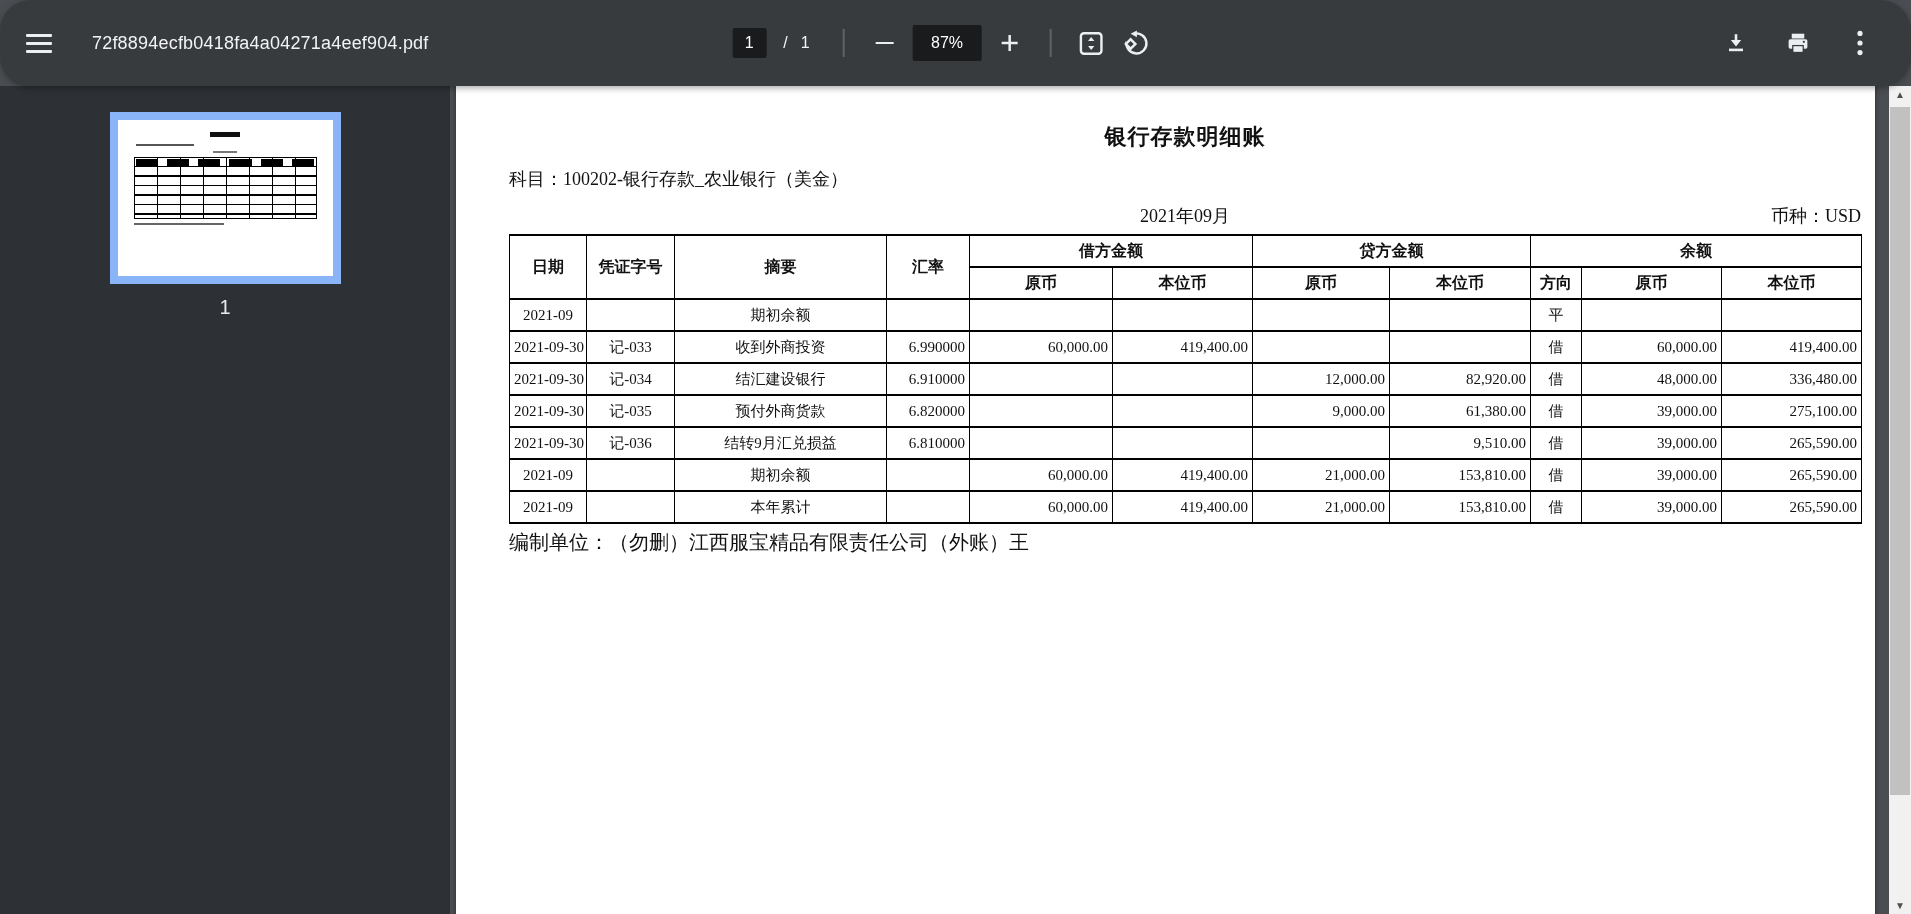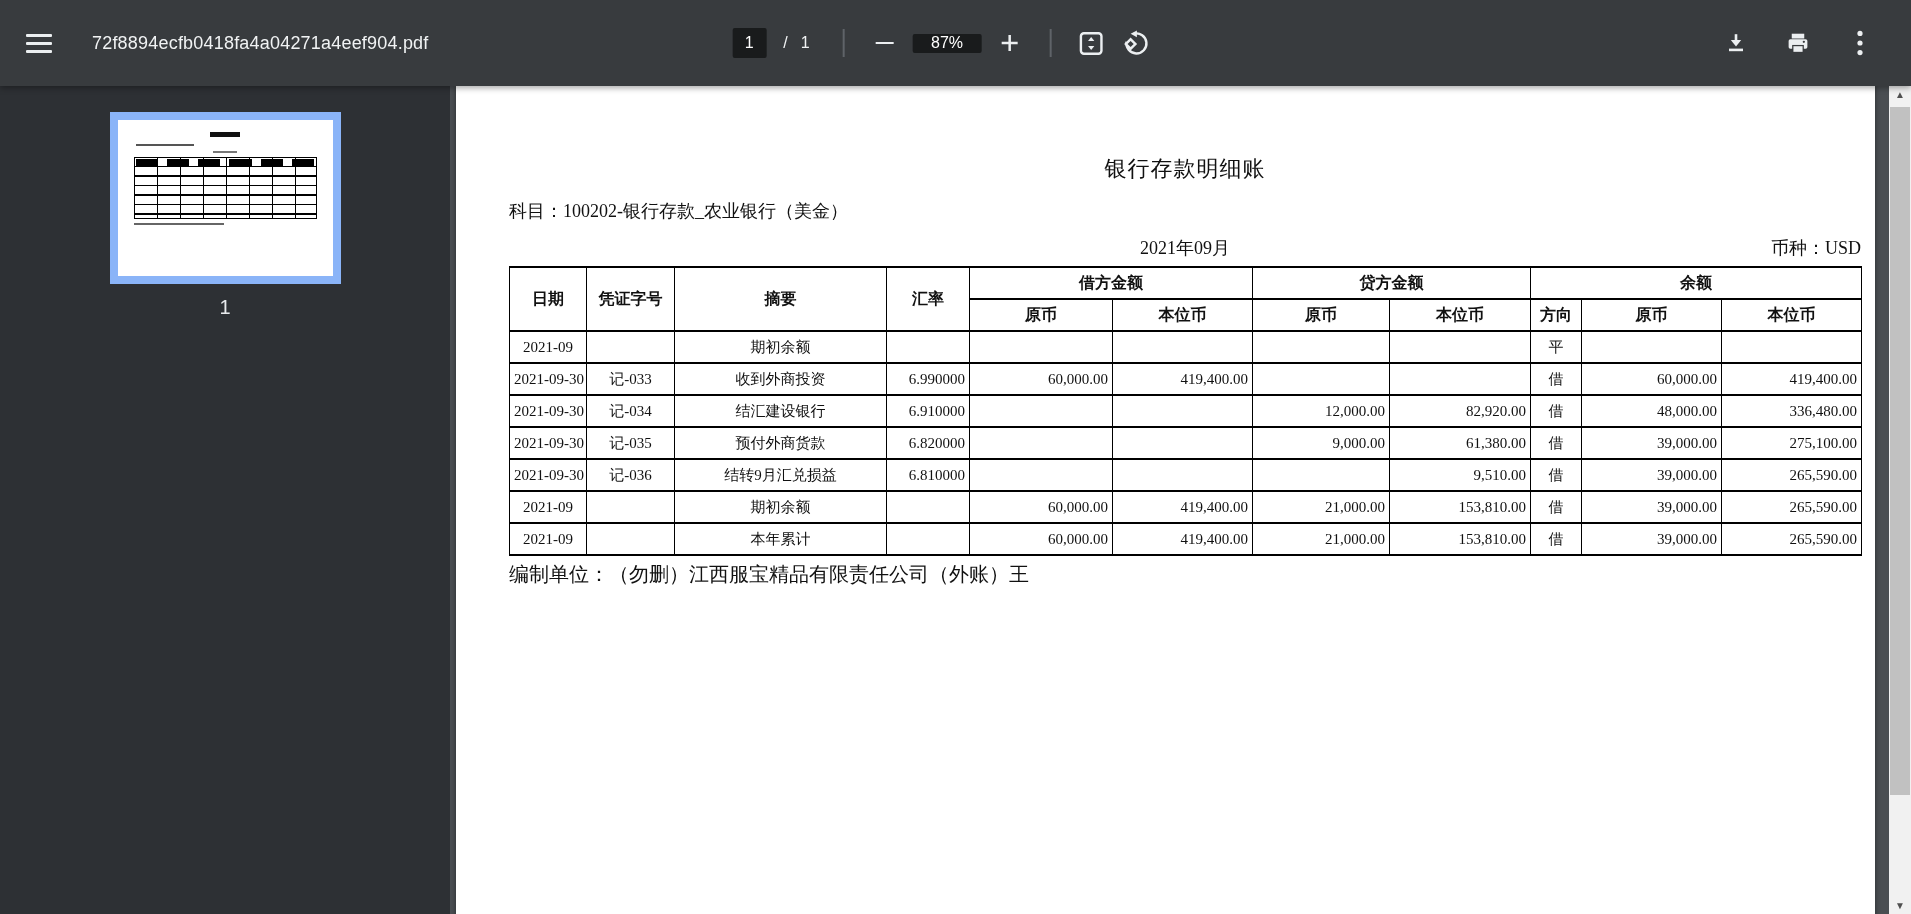--- a/index.html
+++ b/index.html
@@ -2,33 +2,33 @@
 <html><head>
 <meta charset="utf-8">
 <style>
   * { margin:0; padding:0; box-sizing:border-box; }
   html,body { width:1911px; height:914px; overflow:hidden; background:#4a4e52;
               font-family:"Liberation Sans", sans-serif; }
 
   
   .toolbar { position:relative; height:86px; background:#383b3e; color:#f1f3f4;
              display:flex; align-items:center; z-index:5;
-             box-shadow:0 2px 6px rgba(0,0,0,.35); }
+             box-shadow:0 2px 6px rgba(0,0,0,.35);border-radius:31px; }
   .tb-left { display:flex; align-items:center; gap:26px; padding-left:26px; }
   .hamburger { width:40px; height:40px; display:flex; flex-direction:column;
                justify-content:center; gap:5px; cursor:pointer; }
   .hamburger span { display:block; width:26px; height:3px; background:#eceff1; border-radius:1px; }
   .filename { font-size:18px; font-weight:500; color:#f1f3f4; letter-spacing:.2px; }
 
   .tb-center { position:absolute; left:50%; top:0; height:100%; transform:translateX(-53%);
                display:flex; align-items:center; gap:11px; }
   .chip { background:#191b1c; color:#fff; border-radius:2px; text-align:center;
           font-size:16px; display:flex; align-items:center; justify-content:center; }
   .page-chip { width:34px; height:30px; }
-  .zoom-chip { width:69px; height:19px; }
+  .zoom-chip { width:69px; height:36px; }
   .slash { font-size:16px; color:#f1f3f4; margin:0 2px 0 6px; }
   .pagetotal { font-size:16px; color:#f1f3f4; margin-right:10px; }
   .vsep { width:2px; height:28px; background:#5f6368; margin:0 12px; }
   .tb-btn { width:34px; height:34px; display:flex; align-items:center; justify-content:center;
             cursor:pointer; border-radius:50%; }
   .minus-bar { width:18px; height:2.5px; background:#eceff1; }
 
   .tb-right { position:absolute; right:0; top:0; height:100%; display:flex;
               align-items:center; gap:28px; padding-right:34px; }
 
@@ -66,21 +66,21 @@
   .sb-arrow { position:absolute; left:0; width:100%; height:17px; display:flex;
               align-items:center; justify-content:center; color:#505050; font-size:10px;
               cursor:pointer; }
   .sb-up { top:0; } .sb-down { bottom:0; }
   .sb-thumb { position:absolute; left:1px; right:1px; top:21px; height:688px;
               background:#c1c1c1; cursor:pointer; }
 
   
   .pdf-inner { margin-left:53px; width:1352px; color:#111;
                font-family:"Liberation Serif","DejaVu Serif",serif; }
-  .doc-title { margin-top:68px; text-align:center; font-size:22px; font-weight:normal;
+  .doc-title { margin-top:36px; text-align:center; font-size:22px; font-weight:bold;
                letter-spacing:1px; }
   .doc-subject { margin-top:15px; font-size:18px; }
   .doc-meta { position:relative; margin-top:13px; height:24px; font-size:18px; }
   .doc-period { position:absolute; left:0; right:0; text-align:center; }
   .doc-currency { position:absolute; right:0; top:0; }
 
   table.ledger { margin-top:6px; width:1352px; border-collapse:collapse;
                  table-layout:fixed; font-size:15px; }
   .ledger th, .ledger td { border:1px solid #000; border-top-width:2px;
                            border-bottom-width:2px; padding:0 4px; height:32px;

